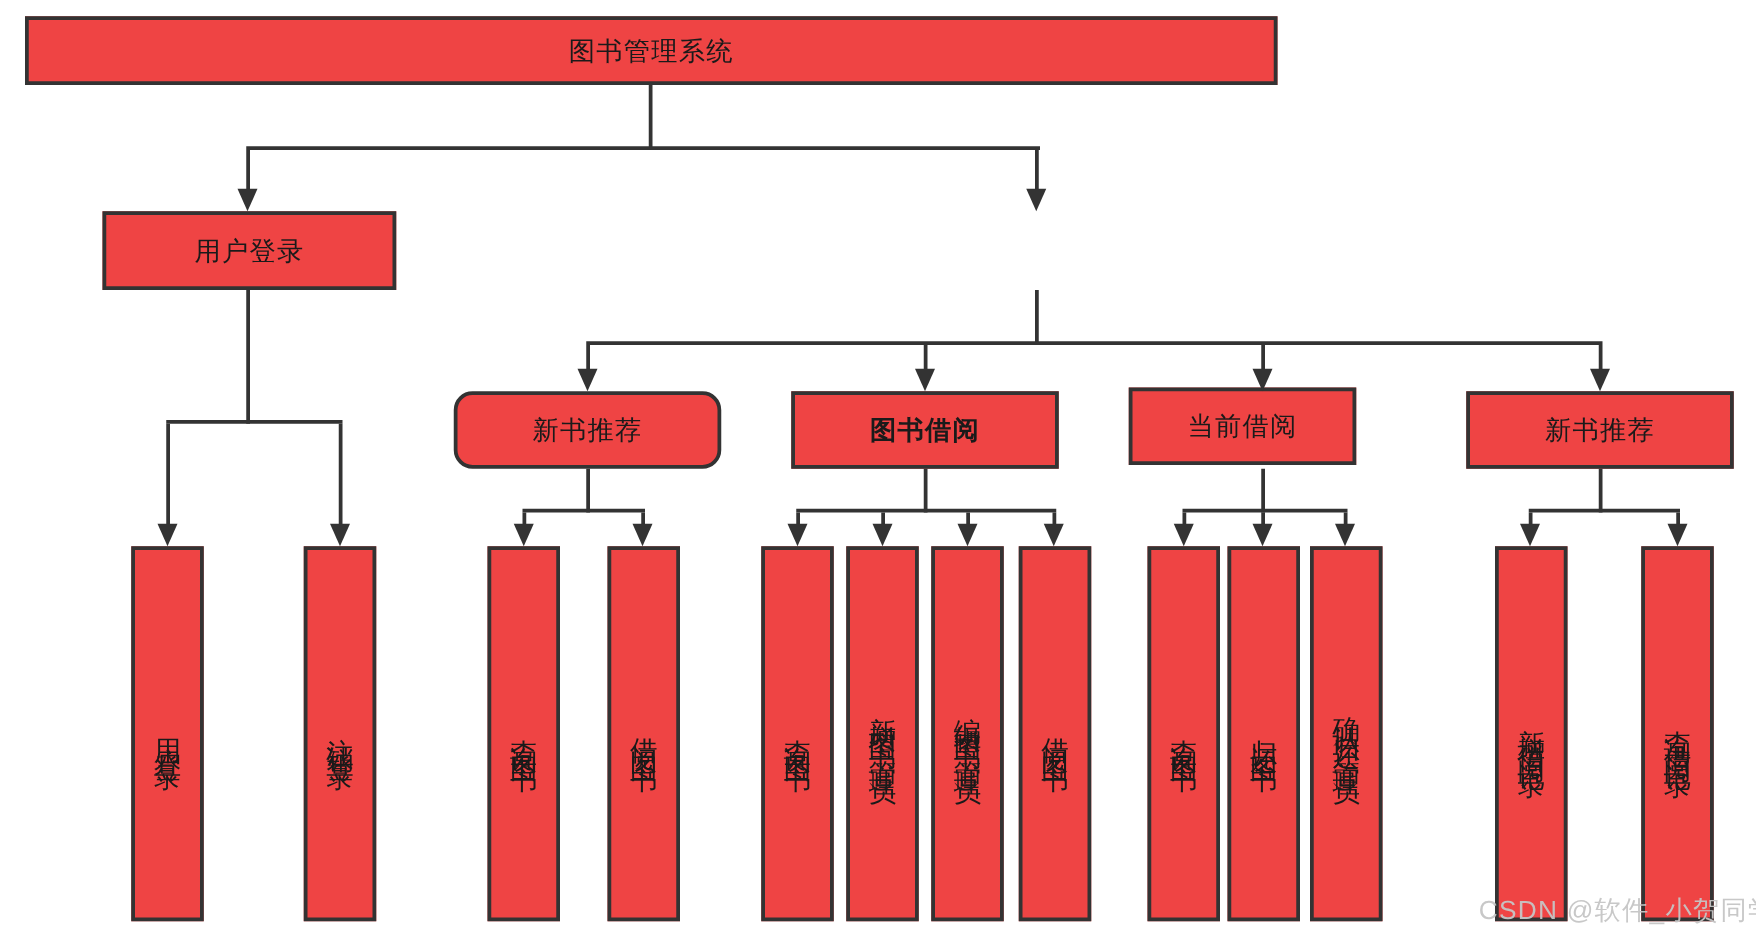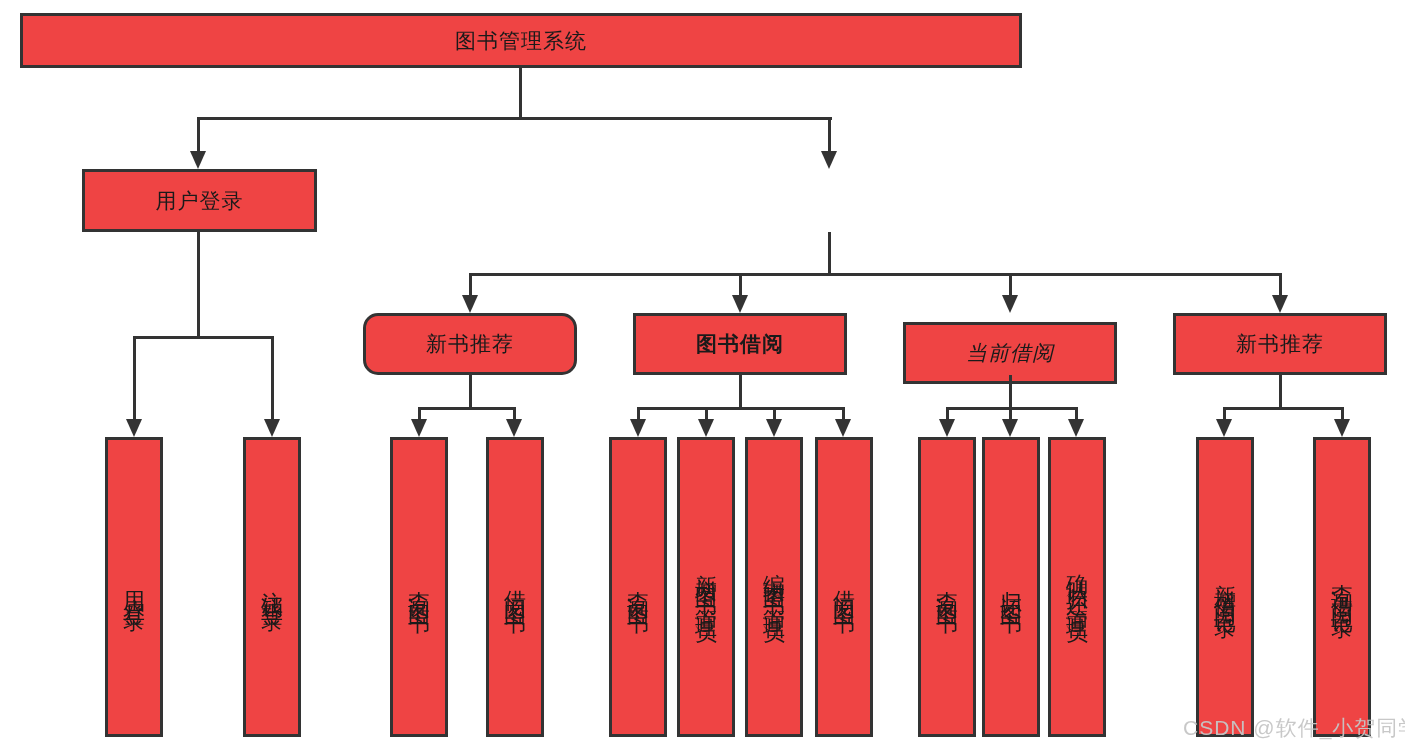--- a/index.html
+++ b/index.html
@@ -44,21 +44,21 @@
 
 
   <div class="box" style="left:363px;top:313px;width:214px;height:62px;border-radius:15px;">
     <span>新书推荐</span>
   </div>
 
   <div class="box" style="left:633px;top:313px;width:214px;height:62px;font-weight:bold;">
     <span>图书借阅</span>
   </div>
 
-  <div class="box" style="left:903px;top:322px;width:214px;height:62px;font-style:italic;">
+  <div class="box" style="left:903px;top:310px;width:182px;height:62px;">
     <span>当前借阅</span>
   </div>
 
   <div class="box" style="left:1173px;top:313px;width:214px;height:62px;">
     <span>新书推荐</span>
   </div>
 
   <div class="box vbox" style="left:105px;top:437px;width:58px;height:300px;">
     <span>用户登录</span>
   </div>

